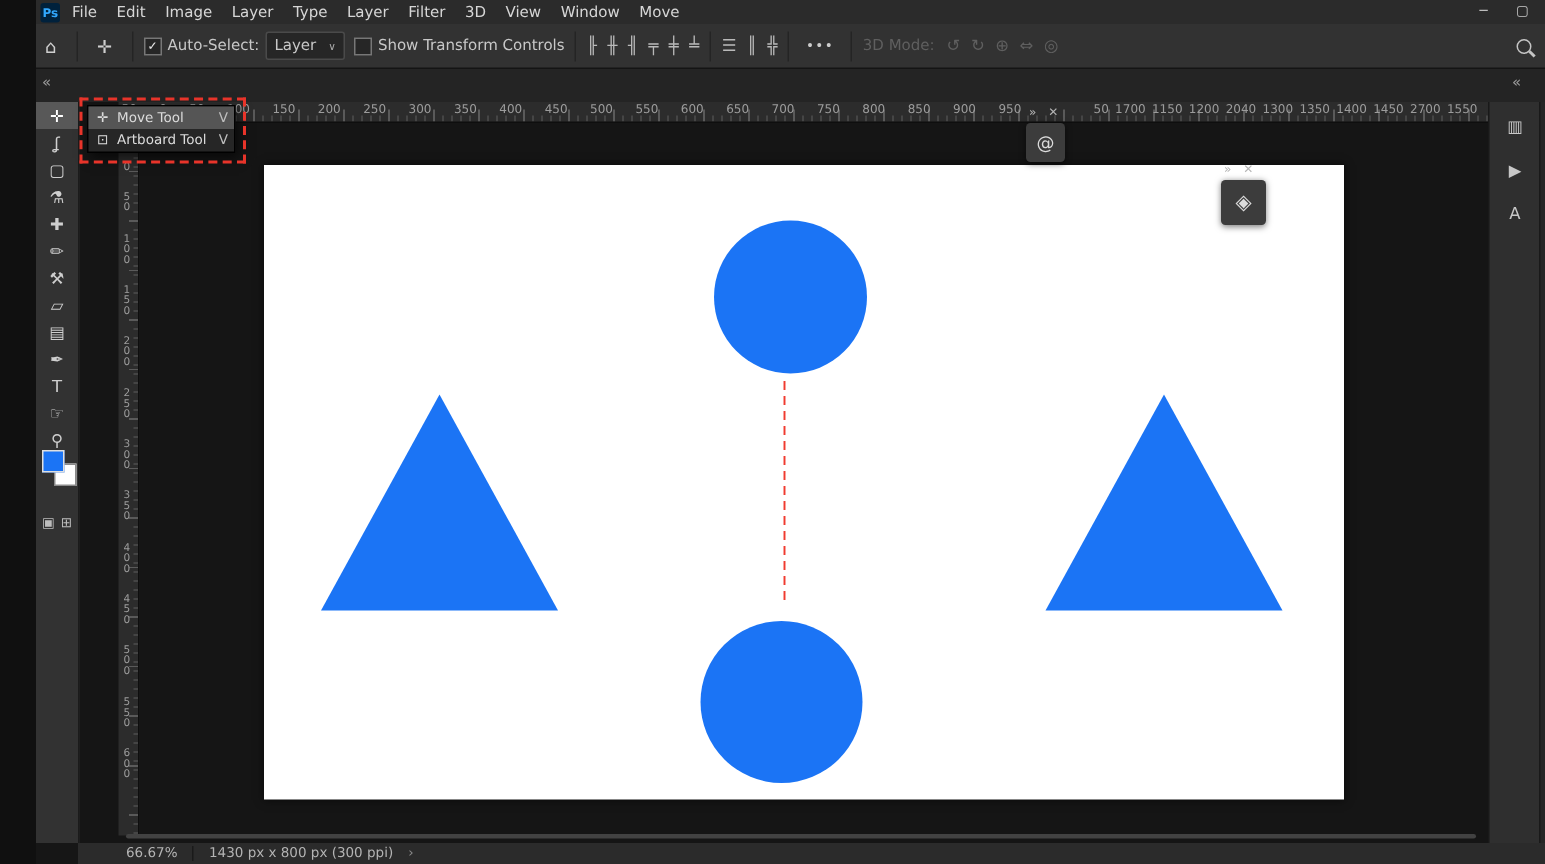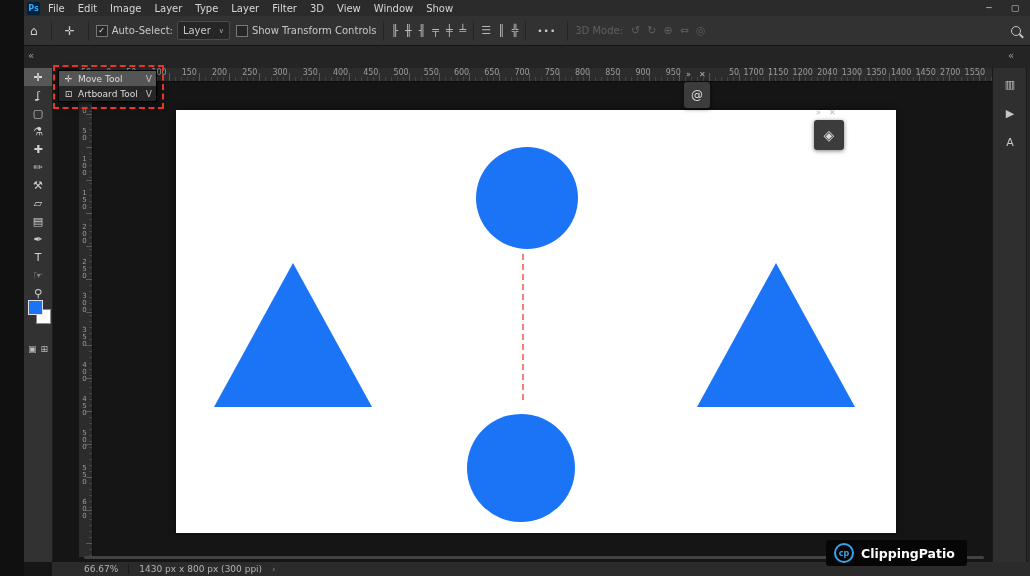--- a/index.html
+++ b/index.html
@@ -139,21 +139,21 @@
     <span>File</span>
         <span>Edit</span>
         <span>Image</span>
         <span>Layer</span>
         <span>Type</span>
         <span>Layer</span>
         <span>Filter</span>
         <span>3D</span>
         <span>View</span>
         <span>Window</span>
-        <span>Show</span>
+        <span>Move</span>
       </div>
     <div class="win-controls">
 
     <span>─</span>
         <span>▢</span>
         <span>×</span>
       </div>
   </div>
 
   <div class="optionsbar">
@@ -383,24 +383,20 @@
       <span>◑</span>
     </div>
 
   <div class="statusbar">
     <span class="zoom">66.67%</span>
     <div class="status-sep"></div>
     <span>1430 px x 800 px (300 ppi)</span>
     <span class="chev">›</span>
   </div>
 
-  <div class="watermark">
-    <span class="wm-logo">cp</span>
-    <span class="wm-text">ClippingPatio</span>
-  </div>
 
   <div class="flyout">
 
       <div class="flyout-row" data-selected="true">
         <span class="fi">✛</span>
         <span class="fl">Move Tool</span>
         <span class="fs">V</span>
       </div>
 
       <div class="flyout-row" data-selected="false">

